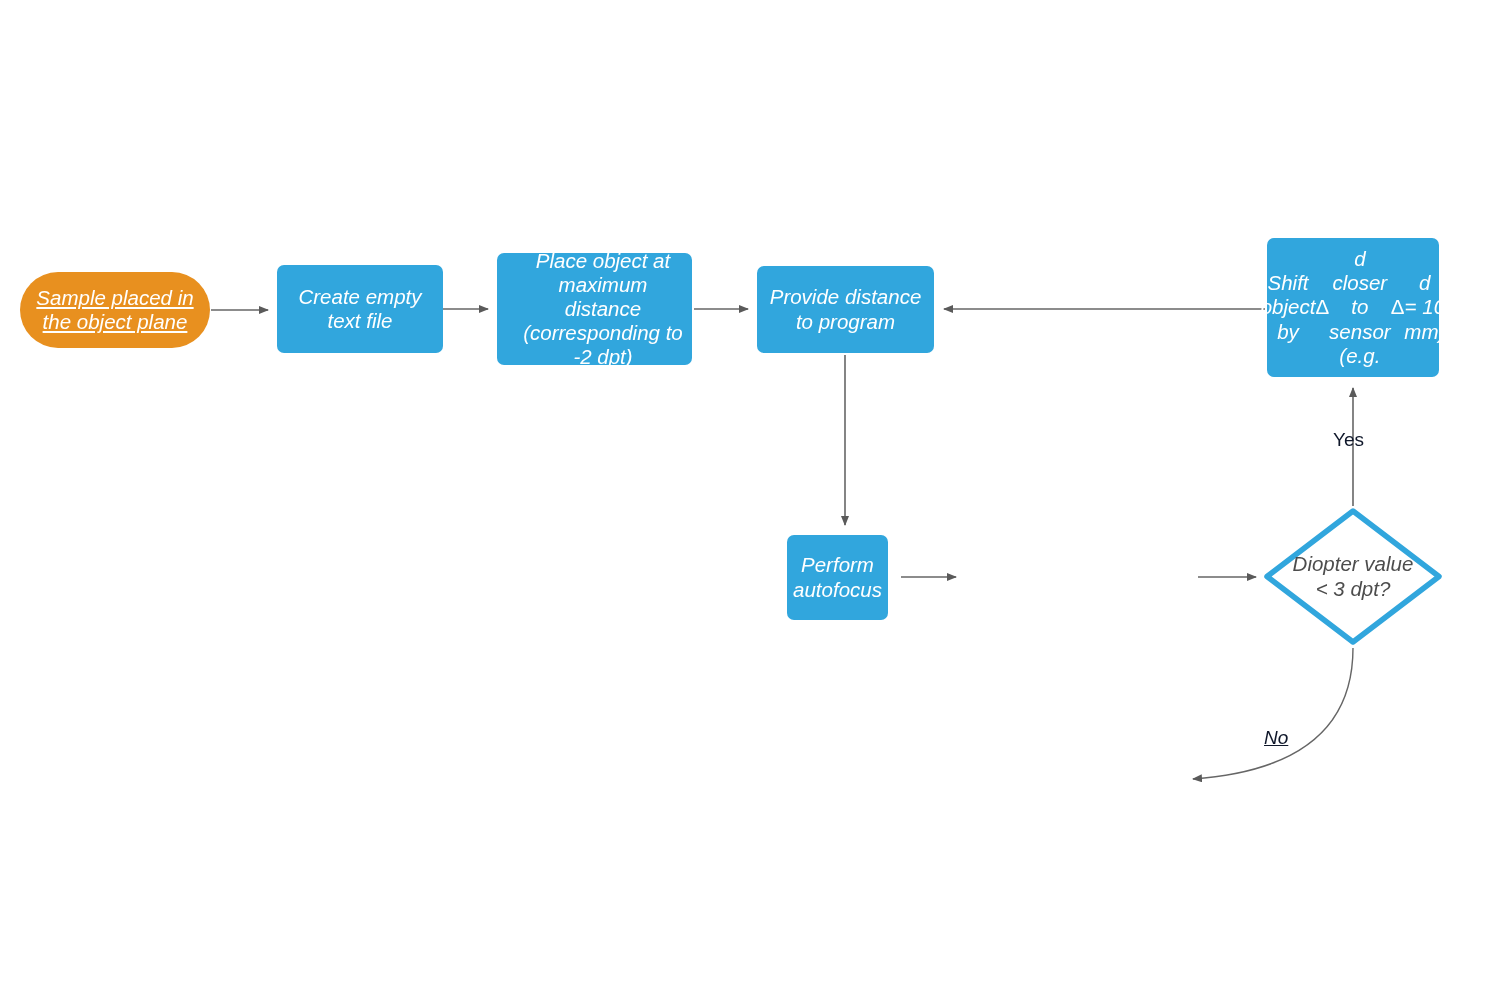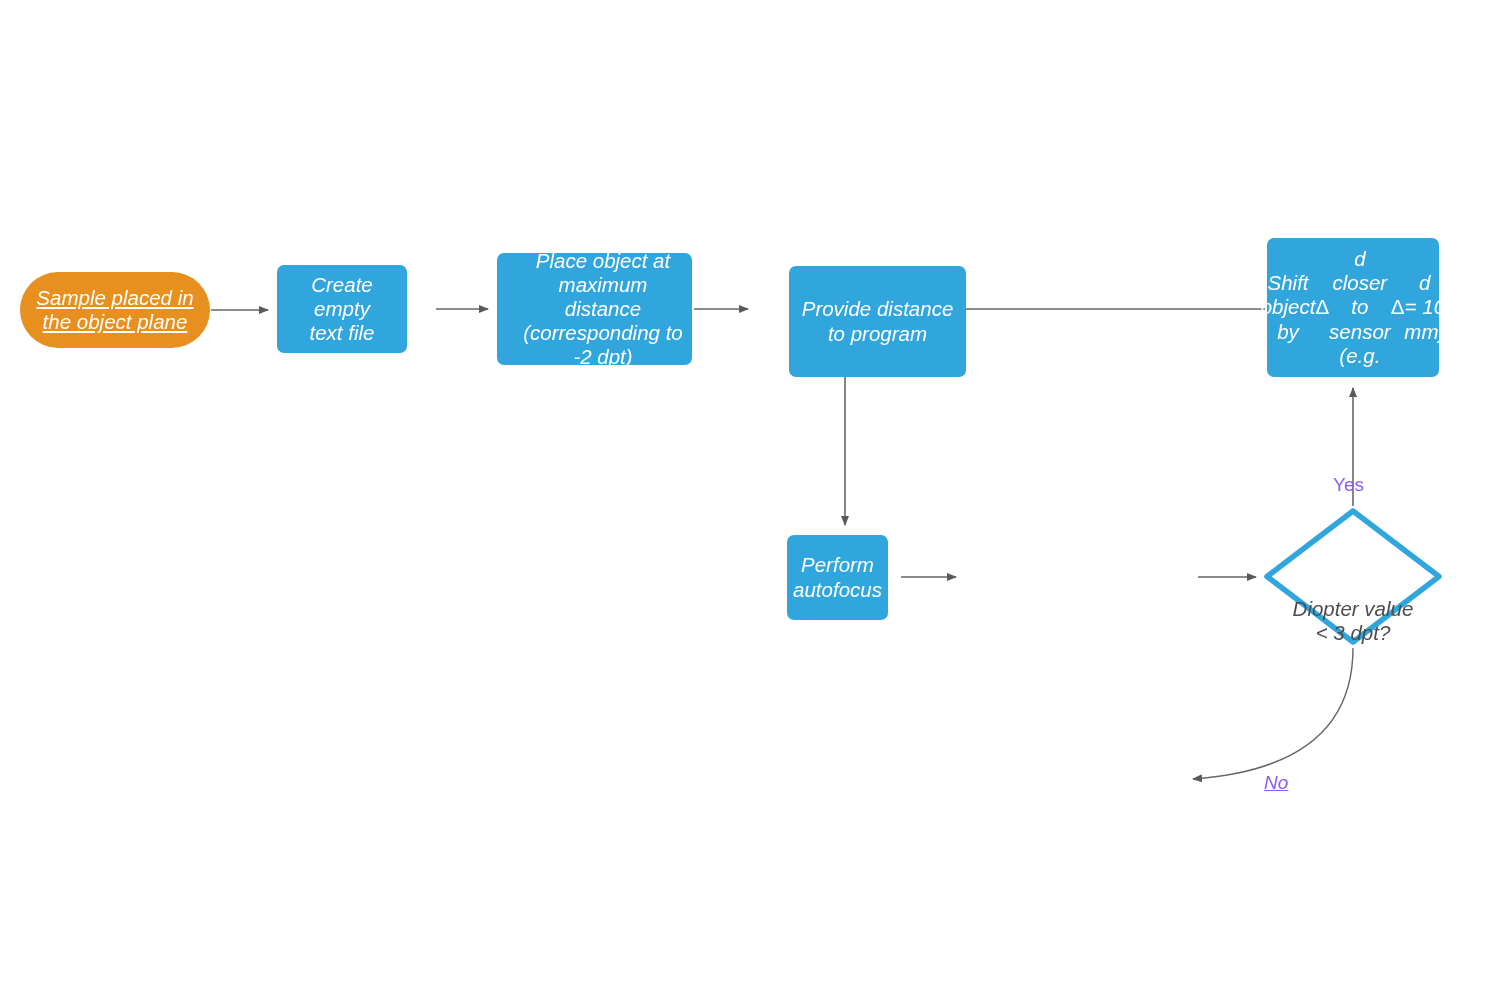--- a/index.html
+++ b/index.html
@@ -50,21 +50,21 @@
   .node-terminal {
     background: #e8901f;
     color: #ffffff;
     border-radius: 38px;
     font-size: 20.5px;
     padding: 2px 10px;
   }
   .node-decision-wrap {
     position: absolute;
     display: flex;
-    align-items: flex-end;
+    align-items: center;
     justify-content: center;
   }
   .node-decision-shape {
     position: absolute;
     left: 0;
     top: 0;
     width: 100%;
     height: 100%;
   }
   .node-decision-label {
@@ -72,25 +72,24 @@
     z-index: 2;
     color: #4d4d4d;
     font-style: italic;
     font-size: 20.5px;
     line-height: 1.2;
     text-align: center;
     white-space: pre-line;
   }
   .edge-label {
     position: absolute;
-    color: #8b5cf6;
+    color: #0f172a;
     font-size: 19px;
     line-height: 1;
     white-space: nowrap;
-    margin-top: 45px;
   }
   .edge-label-yes { font-style: normal; }
   .edge-label-no  { font-style: italic; }
   .delta { font-style: normal; }
 </style>
 </head>
 <body>
 
 <div id="canvas">
 
@@ -134,29 +133,29 @@
     </g>
 
     <g>
       <path d="M1353,648 C1353,712 1318,770 1193,779" fill="none" stroke="#666666" stroke-width="1.4" marker-end="url(#arrowhead)"></path>
     </g>
   </svg>
 
   <div class="node node-terminal" style="left:20px; top:272px; width:190px; height:76px;text-decoration:underline;">Sample placed in
 the object plane</div>
 
-  <div class="node node-process" style="left:277px; top:265px; width:130px; height:88px;">Create empty
+  <div class="node node-process" style="left:277px; top:265px; width:166px; height:88px;">Create empty
 text file</div>
 
   <div class="node node-process" style="left:497px; top:253px; width:195px; height:112px;padding-left:24px;">Place object at
 maximum distance
 (corresponding to
 -2 dpt)</div>
 
-  <div class="node node-process" style="left:757px; top:266px; width:177px; height:111px;margin-left:32px;">Provide distance
+  <div class="node node-process" style="left:757px; top:266px; width:177px; height:87px;">Provide distance
 to program</div>
 
   <div class="node node-process" style="left:1267px; top:238px; width:172px; height:139px;">Shift object by
 <span class="delta">Δ</span>d closer to
 sensor (e.g. <span class="delta">Δ</span>d
 = 10 mm)</div>
 
   <div class="node node-process" style="left:787px; top:535px; width:101px; height:85px;">Perform
 autofocus</div>
 

